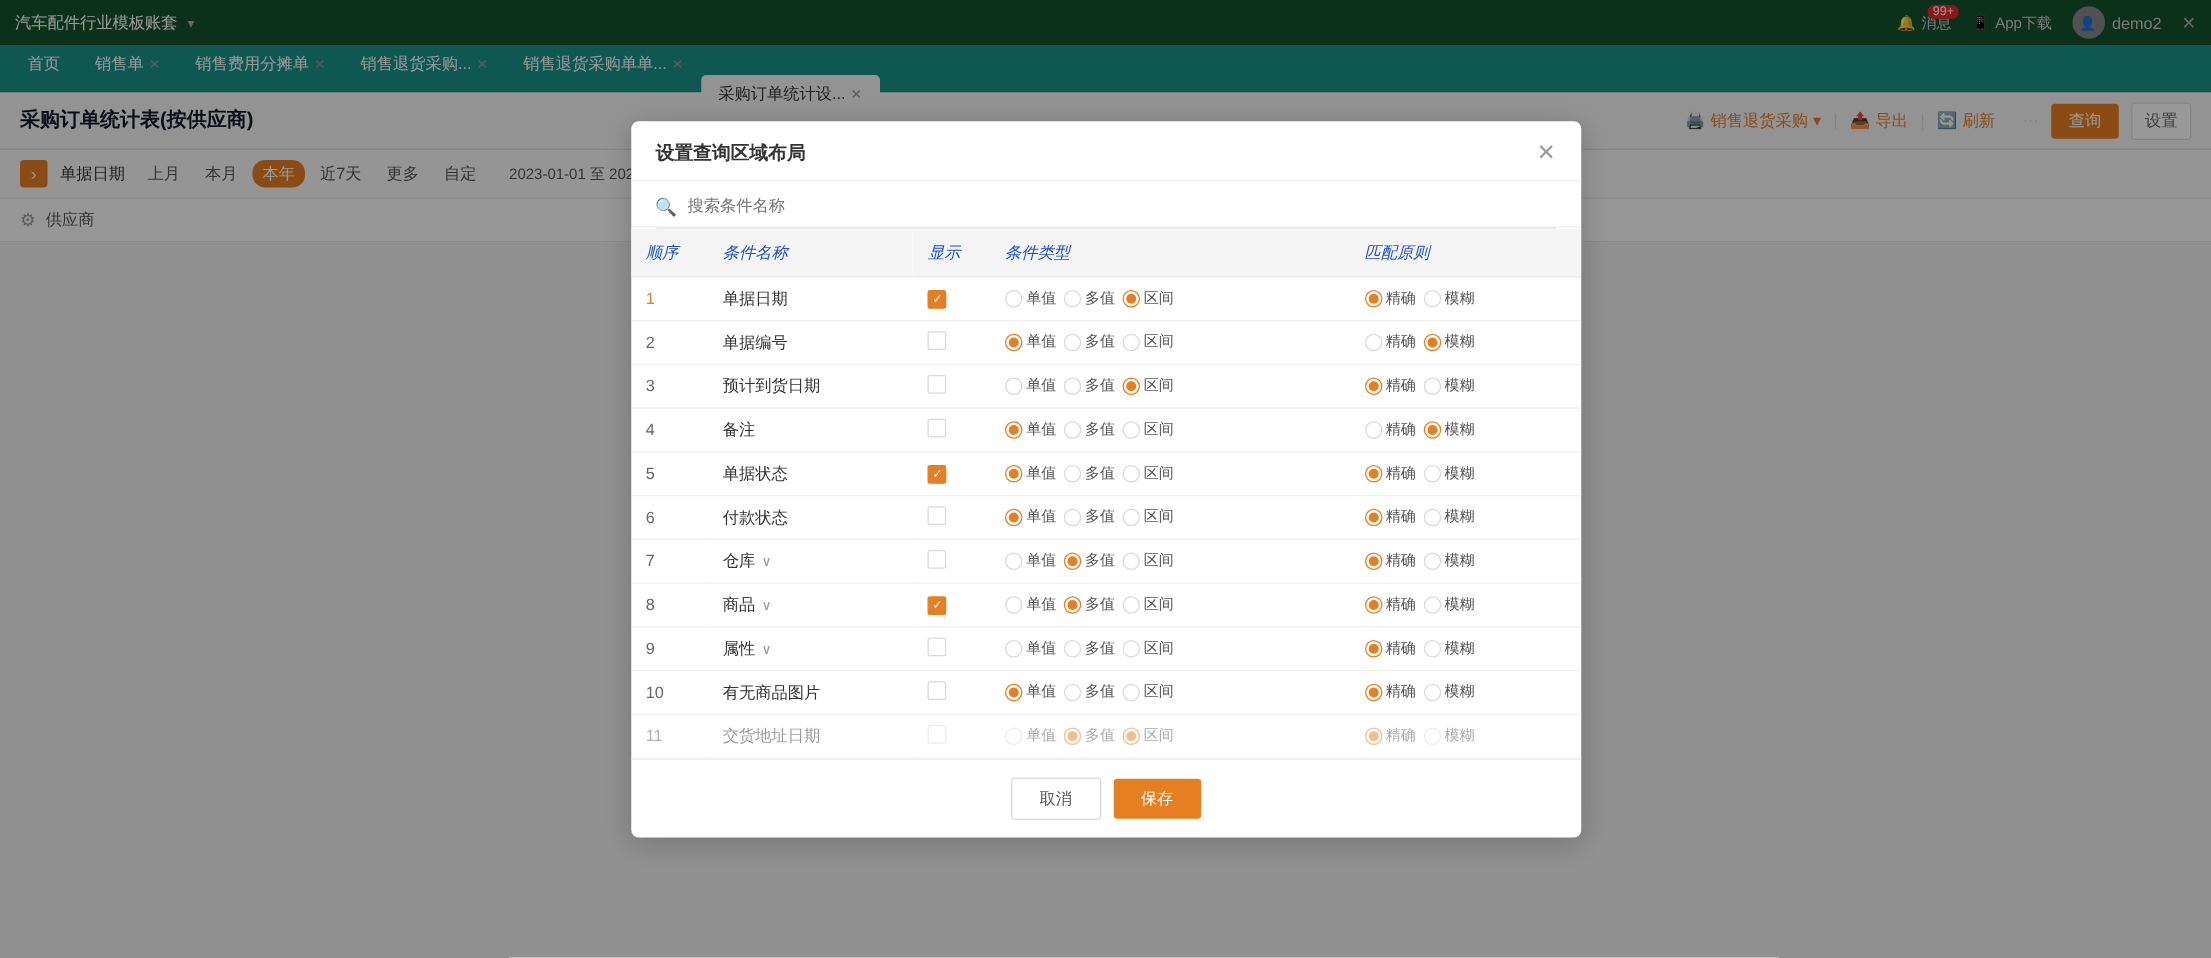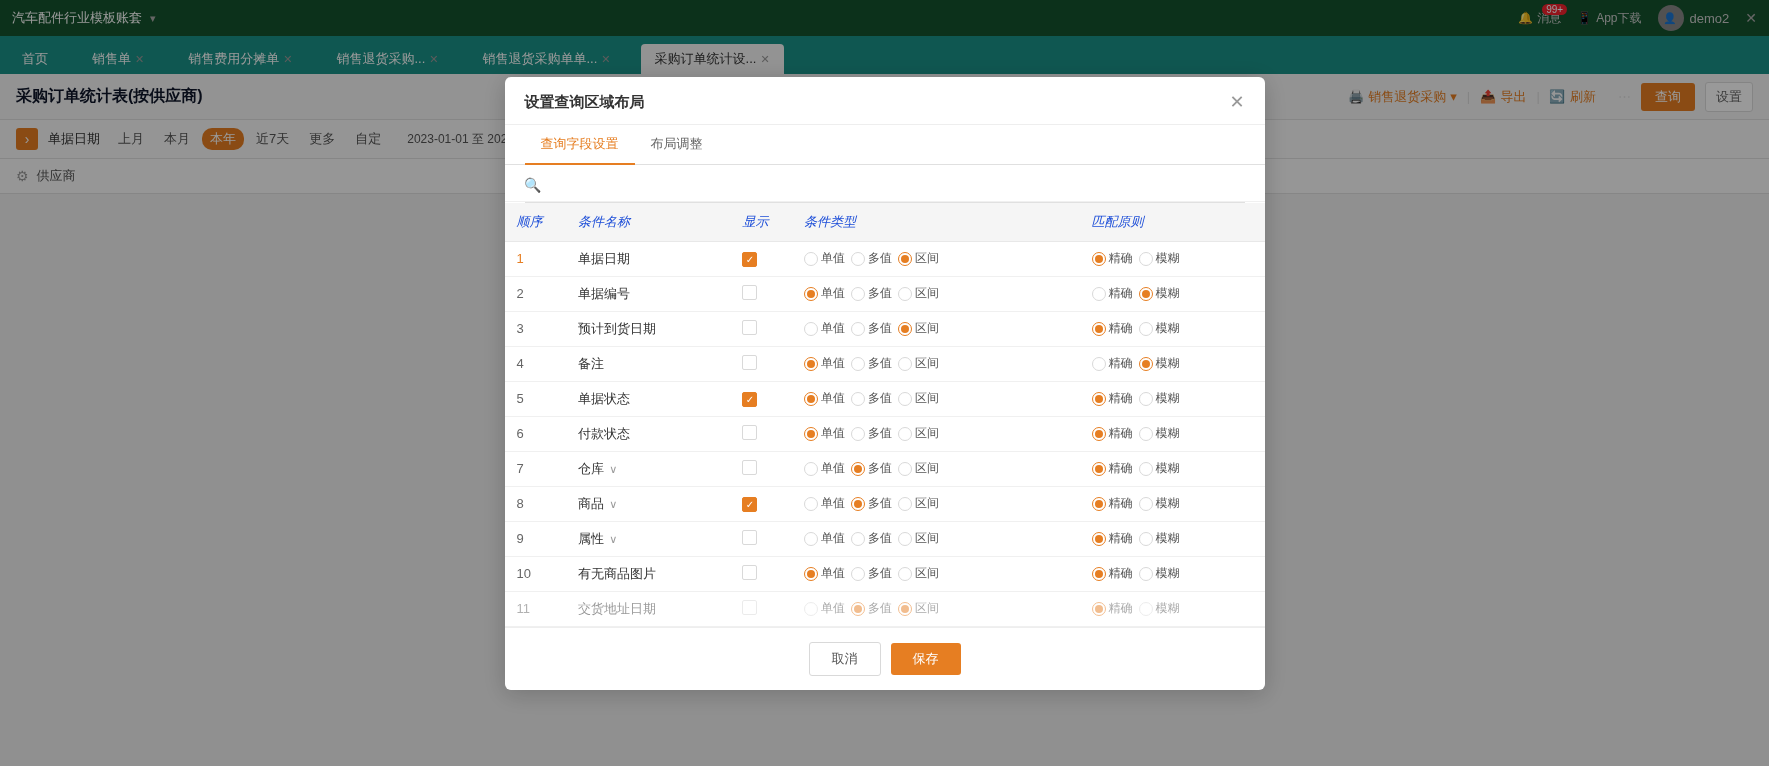--- a/index.html
+++ b/index.html
@@ -24,23 +24,22 @@
     .topbar-app { display: flex; align-items: center; gap: 4px; color: #ccc; font-size: 12px; }
     .topbar-user { display: flex; align-items: center; gap: 6px; }
     .avatar { width: 26px; height: 26px; border-radius: 50%; background: #888; display: flex; align-items: center; justify-content: center; color: #fff; font-size: 11px; }
     .close-btn-top { color: #aaa; font-size: 14px; cursor: pointer; }
 
     
     .navtabs {
       height: 38px;
       background: #1a9187;
       display: flex;
-      align-items: flex-end;
+      align-items: flex-start;
       padding: 0 8px;
-      gap: 16px;
     }
     .navtab {
       padding: 6px 14px;
       color: #fff;
       font-size: 13px;
       cursor: pointer;
       border-radius: 4px 4px 0 0;
       display: flex;
       align-items: center;
       gap: 4px;
@@ -366,27 +365,24 @@
 </div>
 
 <div class="overlay">
   <div class="modal">
 
     <div class="modal-header">
       <span class="modal-title">设置查询区域布局</span>
       <span class="modal-close">✕</span>
     </div>
 
-    <div class="modal-tabs">
-      <div class="modal-tab active">查询字段设置</div>
-      <div class="modal-tab">布局调整</div>
-    </div>
 
     <div class="modal-search">
       <span class="search-icon">🔍</span>
+      <input class="search-input" type="text" placeholder="搜索条件名称" style="">
     </div>
     <div class="search-underline"></div>
 
     <div class="modal-body">
       <table class="condition-table">
         <thead>
           <tr>
             <th style="width:60px">顺序</th>
             <th style="width:160px">条件名称</th>
             <th style="width:60px">显示</th>

